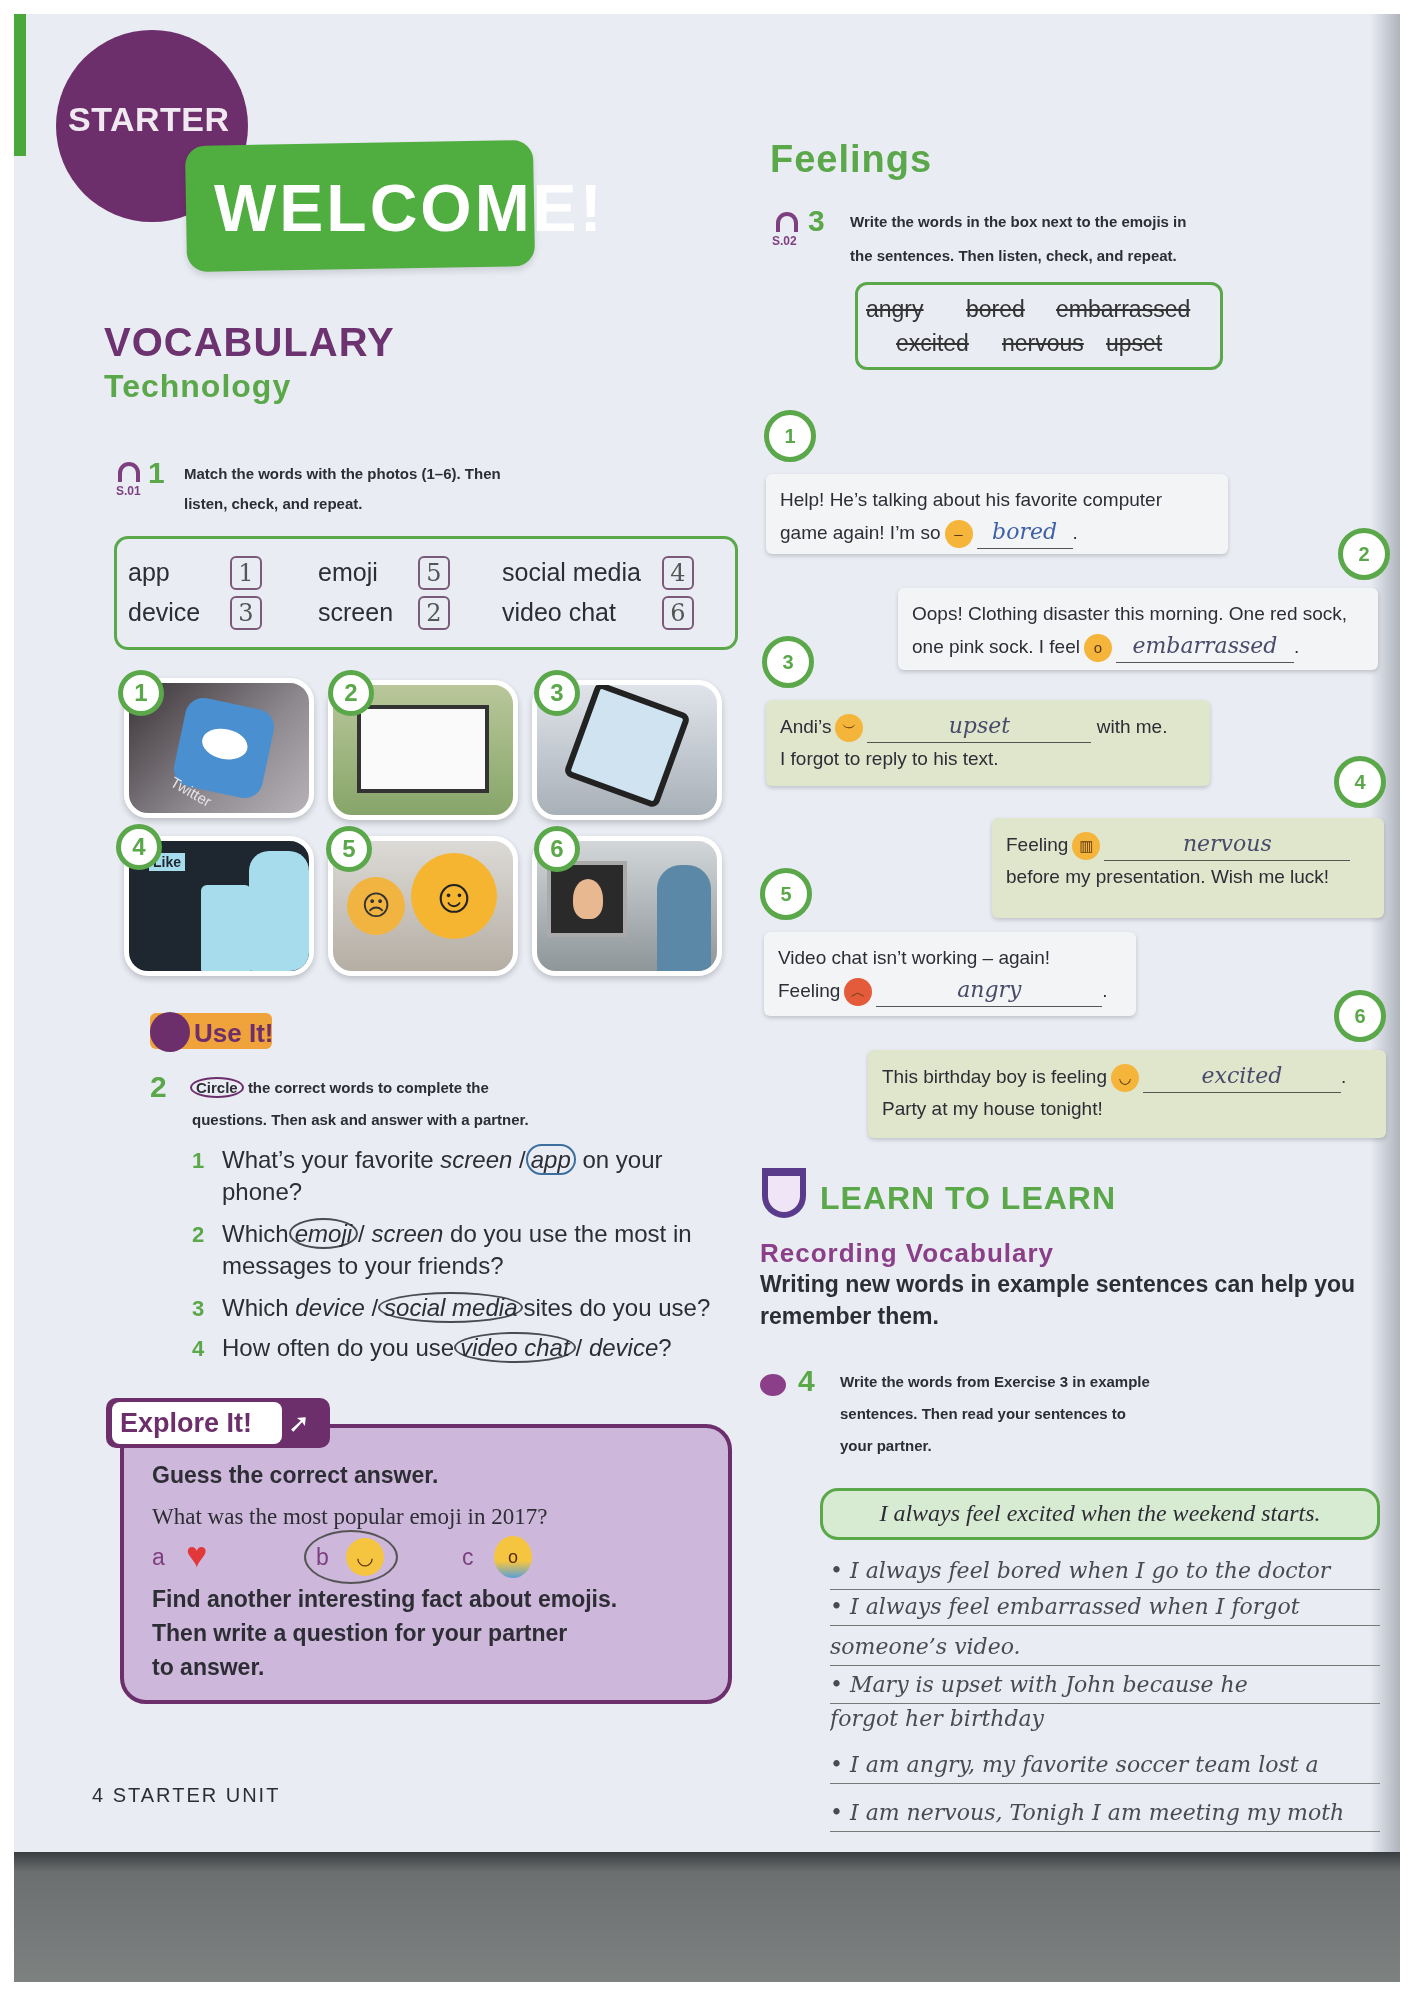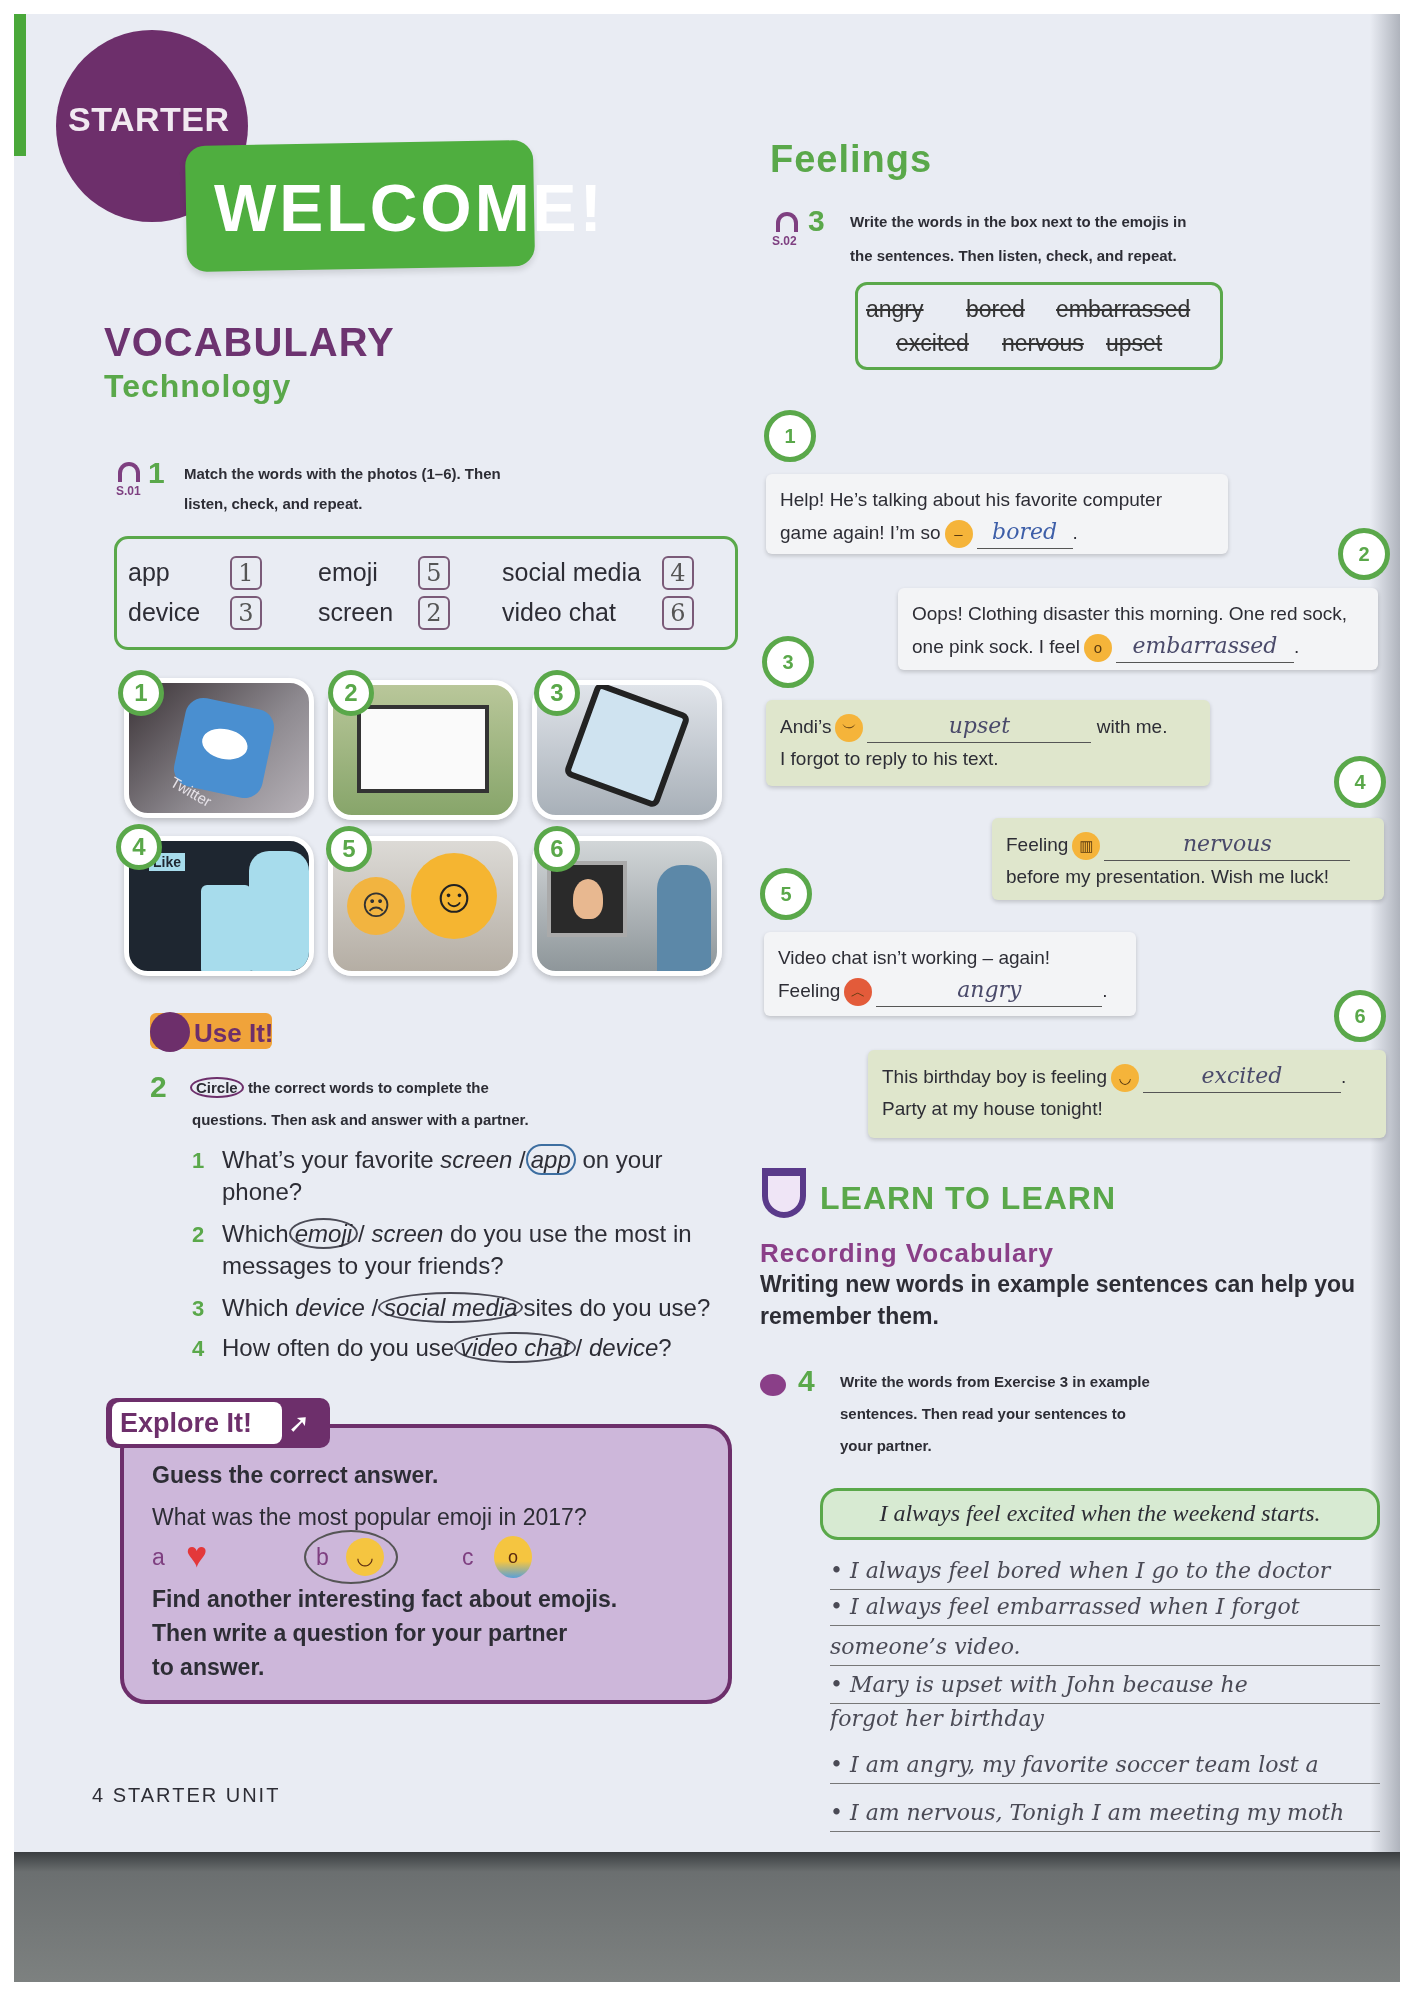--- a/index.html
+++ b/index.html
@@ -192,21 +192,21 @@
   <i>device</i><span>?</span>
 </div>
 
 <div class="explore-box"></div>
 <div class="explore-tab"></div>
 <div class="explore-tab-inner"></div>
 <div class="explore-label">Explore It!</div>
 <div class="explore-icon">➚</div>
 
 <div class="ex-text" style="left:152px;top:1462px;font-weight:bold;">Guess the correct answer.</div>
-<div class="ex-text" style="left:152px;top:1504px;">What was the most popular emoji in 2017?</div>
+<div class="ex-text" style="left:152px;top:1504px;font-family:Liberation Serif, serif;">What was the most popular emoji in 2017?</div>
 <div class="opt-letter" style="left:152px;top:1544px;">a</div>
 <div style="position:absolute;left:186px;top:1534px;font-size:36px;color:#e3383a;">♥</div>
 <div style="position:absolute;left:304px;top:1530px;width:94px;height:54px;border:2px solid #555;border-radius:50%;"></div>
 <div class="opt-letter" style="left:316px;top:1544px;">b</div>
 <div style="position:absolute;left:346px;top:1538px;width:38px;height:38px;border-radius:50%;background:#f5c540;text-align:center;line-height:38px;font-size:20px;color:#5a2a10;">◡</div>
 <div class="opt-letter" style="left:462px;top:1544px;">c</div>
 <div style="position:absolute;left:494px;top:1536px;width:38px;height:42px;border-radius:50%;background:linear-gradient(#f5c540 60%,#5aa0d8);text-align:center;line-height:42px;font-size:18px;color:#5a2a10;">o</div>
 <div class="ex-text" style="left:152px;top:1586px;font-weight:bold;">Find another interesting fact about emojis.</div>
 <div class="ex-text" style="left:152px;top:1620px;font-weight:bold;">Then write a question for your partner</div>
 <div class="ex-text" style="left:152px;top:1654px;font-weight:bold;">to answer.</div>
@@ -240,21 +240,21 @@
   <div><span>one pink sock. I feel</span><span class="emoji">o</span><span class="blank" style="width:178px;">embarrassed</span><span>.</span></div>
 </div>
 
 <div class="num-circle" style="left:762px;top:636px;">3</div>
 <div class="bubble green" style="left:766px;top:700px;width:444px;height:86px;">
   <div><span>Andi’s</span><span class="emoji">︶</span><span class="blank" style="width:224px;">upset</span> <span>with me.</span></div>
   <div>I forgot to reply to his text.</div>
 </div>
 
 <div class="num-circle" style="left:1334px;top:756px;">4</div>
-<div class="bubble green" style="left:992px;top:818px;width:392px;height:82px;">
+<div class="bubble green" style="left:992px;top:818px;width:392px;height:100px;">
   <div><span>Feeling</span><span class="emoji">▥</span><span class="blank" style="width:246px;">nervous</span></div>
   <div>before my presentation. Wish me luck!</div>
 </div>
 
 <div class="num-circle" style="left:760px;top:868px;">5</div>
 <div class="bubble white" style="left:764px;top:932px;width:372px;height:84px;">
   <div>Video chat isn’t working – again!</div>
   <div><span>Feeling</span><span class="emoji red">︿</span><span class="blank" style="width:226px;">angry</span><span>.</span></div>
 </div>
 

